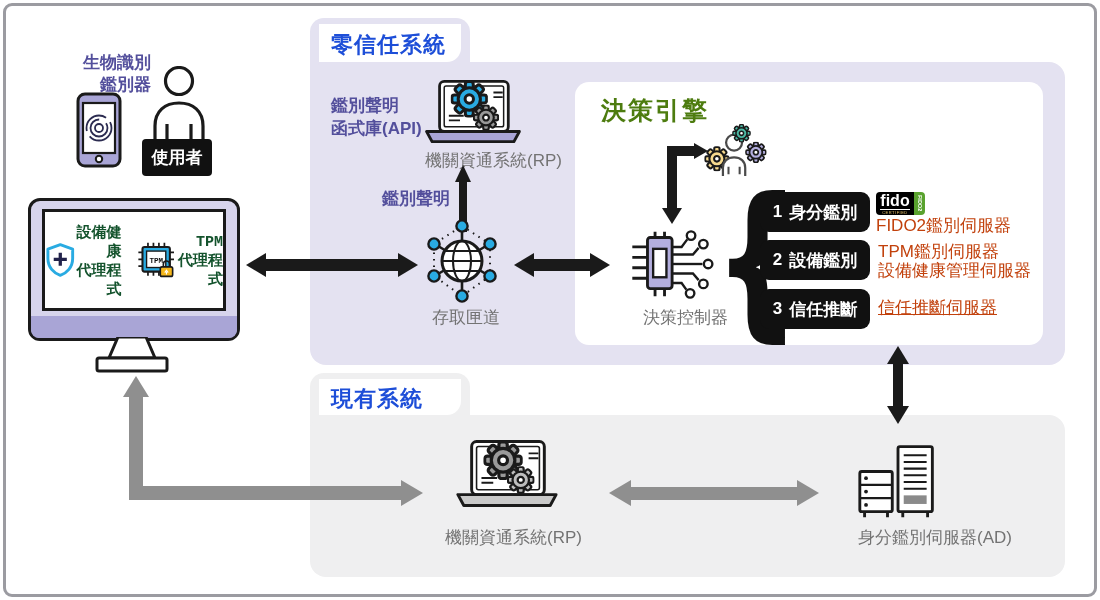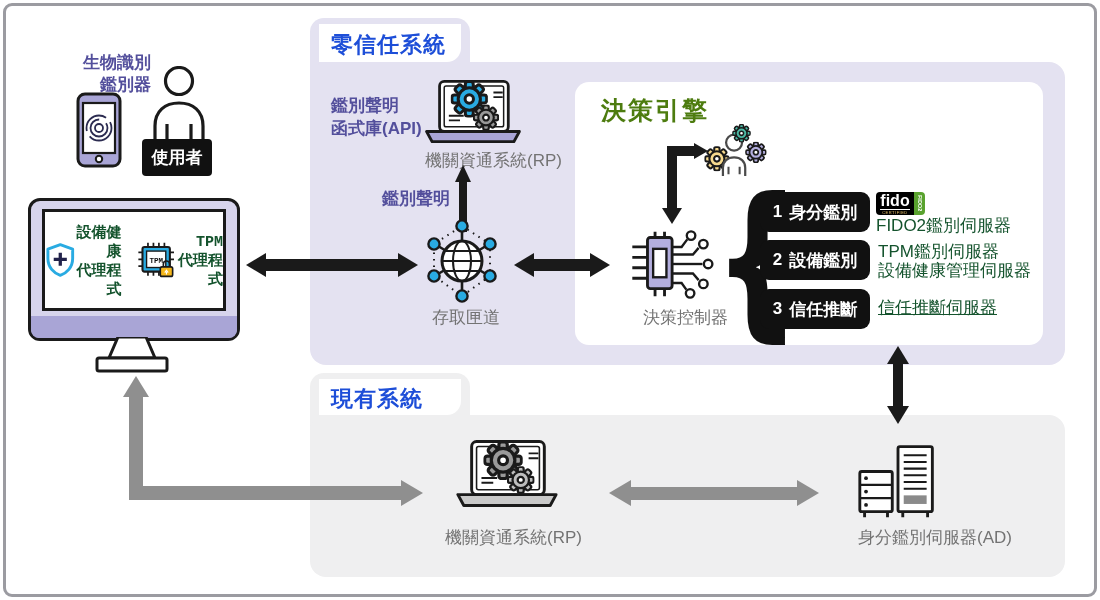--- a/index.html
+++ b/index.html
@@ -13,21 +13,21 @@
   .panel-gray{background:#efeff0;}
   .tab{position:absolute;border-radius:14px 14px 0 0;}
   .notch{position:absolute;background:#ffffff;border-radius:0 0 14px 0;}
   .panel-title{position:absolute;font-size:22px;font-weight:bold;color:#1d4ed8;white-space:nowrap;letter-spacing:1px;}
   #engine-panel{position:absolute;left:575px;top:82px;width:468px;height:263px;background:#fff;border-radius:14px;}
   .engine-title{position:absolute;left:601px;top:94px;font-size:25px;font-weight:bold;color:#4d7c0f;letter-spacing:2px;}
   
   .lbl{position:absolute;font-size:17px;color:#737373;white-space:nowrap;}
   .lbl-c{text-align:right;}
   .purple{color:#534f9c;font-weight:bold;}
-  .srv{position:absolute;font-size:17px;color:#14532d;white-space:nowrap;}
+  .srv{position:absolute;font-size:17px;color:#c2410c;white-space:nowrap;}
   .badge{position:absolute;background:#111;color:#fff;font-size:17px;font-weight:bold;
     display:flex;align-items:center;justify-content:center;border-radius:4px;}
   .step-box{position:absolute;left:760px;width:110px;height:40px;background:#111;color:#fff;
     border-radius:9px;display:flex;align-items:center;justify-content:center;gap:7px;
     font-size:17px;font-weight:bold;}
   
   .shaft{position:absolute;background:#1a1a1a;}
   .tri{position:absolute;width:0;height:0;}
   .gray-a{background:#8f8f8f;}
   #brace{position:absolute;left:714px;top:176px;font-size:168px;font-weight:bold;color:#111;

